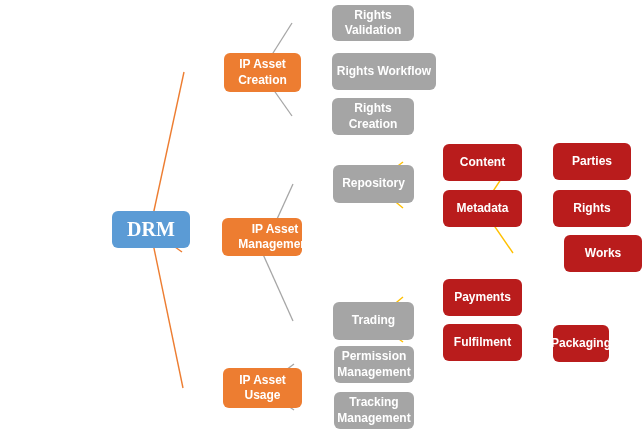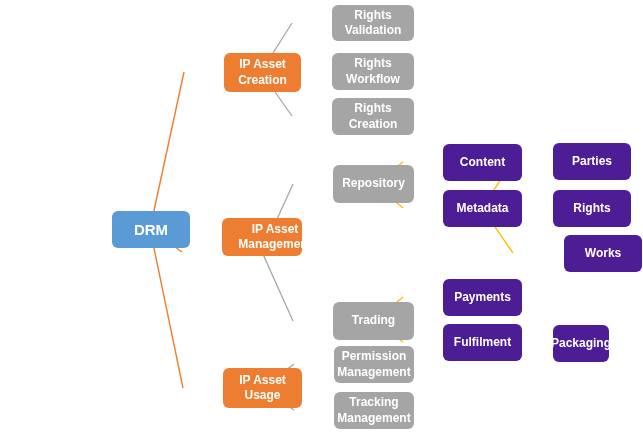--- a/index.html
+++ b/index.html
@@ -24,31 +24,31 @@
     text-align: center;
     color: #ffffff;
     font-size: 12px;
     font-weight: 600;
     line-height: 1.28;
     border-radius: 6px;
     padding: 1px 2px;
     box-sizing: border-box;
     margin-left: 40px;
   }
-  .lvl-root   { background: #5B9BD5; font-size: 15px; font-weight: 700; }
+  .lvl-root   { background: #5B9BD5; font-size: 20px; font-weight: 700; font-family: Liberation Serif, serif; }
   .lvl-orange { background: #ED7D31; }
   .lvl-gray   { background: #A5A5A5; }
-  .lvl-gold   { background: #4c1d95; }
+  .lvl-gold   { background: #b91c1c; }
 
   #n-drm        { left: 72px;  top: 211px; width: 78px; height: 37px; }
   #n-ipac       { left: 184px; top: 53px;  width: 77px; height: 39px; }
   #n-ipam       { left: 182px; top: 218px; width: 80px; height: 38px; padding-left: 28px; }
   #n-ipau       { left: 183px; top: 368px; width: 79px; height: 40px; }
   #n-rv         { left: 292px; top: 5px;   width: 82px; height: 36px; }
-  #n-rw         { left: 292px; top: 53px;  width: 82px; height: 37px; }
+  #n-rw         { left: 292px; top: 53px;  width: 104px; height: 37px; }
   #n-rc         { left: 292px; top: 98px;  width: 82px; height: 37px; }
   #n-repo       { left: 293px; top: 165px; width: 81px; height: 38px; }
   #n-trading    { left: 293px; top: 302px; width: 81px; height: 38px; }
   #n-pm         { left: 294px; top: 346px; width: 80px; height: 37px; }
   #n-tm         { left: 294px; top: 392px; width: 80px; height: 37px; }
   #n-content    { left: 403px; top: 144px; width: 79px; height: 37px; }
   #n-metadata   { left: 403px; top: 190px; width: 79px; height: 37px; }
   #n-payments   { left: 403px; top: 279px; width: 79px; height: 37px; }
   #n-fulfilment { left: 403px; top: 324px; width: 79px; height: 37px; }
   #n-parties    { left: 513px; top: 143px; width: 78px; height: 37px; }

